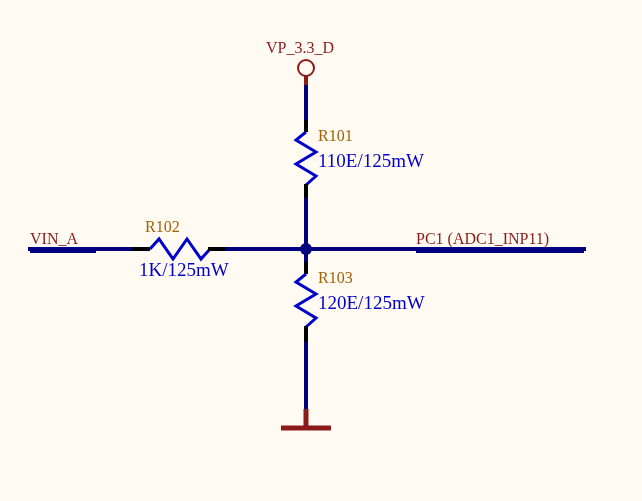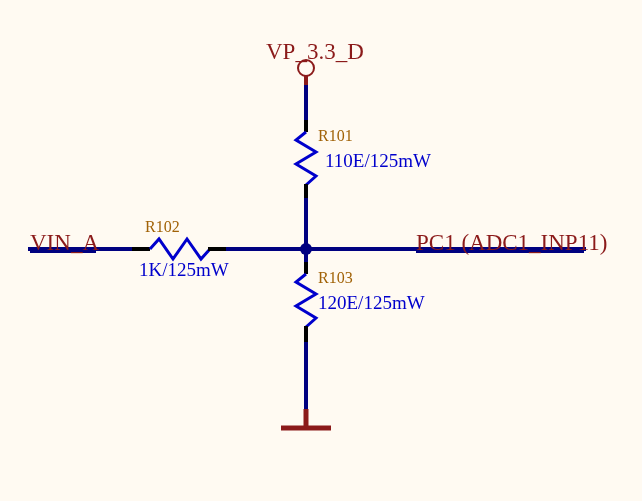--- a/index.html
+++ b/index.html
@@ -25,36 +25,36 @@
   }
   .lbl {
     position: absolute;
     white-space: pre;
     font-family: "Liberation Serif", "DejaVu Serif", serif;
     line-height: 1;
     user-select: none;
   }
   .lbl-net {
     color: #8b1a1a;
-    font-size: 23px;
+    font-size: 16px;
   }
   .lbl-ref {
     color: #a16207;
     font-size: 16px;
   }
   .lbl-val {
     color: #0000cc;
     font-size: 19px;
   }
   #net-vp   { left: 266px; top: 40px; }
   #net-vin  { left: 30px;  top: 231px; }
   #net-pc1  { left: 416px; top: 231px; text-align: right; }
   #net-gnd  { left: 272px; top: 436px; }
   #ref-r101 { left: 318px; top: 128px; }
-  #val-r101 { left: 318px; top: 151px; margin-left: 7px; }
+  #val-r101 { left: 318px; top: 151px; }
   #ref-r102 { left: 145px; top: 219px; text-align: right; }
   #val-r102 { left: 139px; top: 260px; }
   #ref-r103 { left: 318px; top: 270px; }
   #val-r103 { left: 318px; top: 293px; }
 </style>
 </head>
 <body>
 
 <div id="schematic-root">
 

